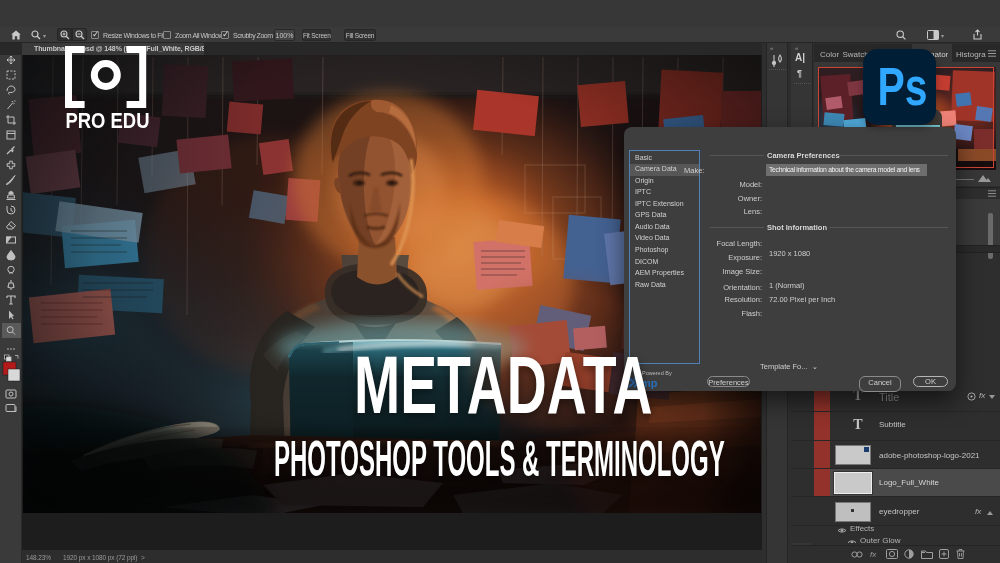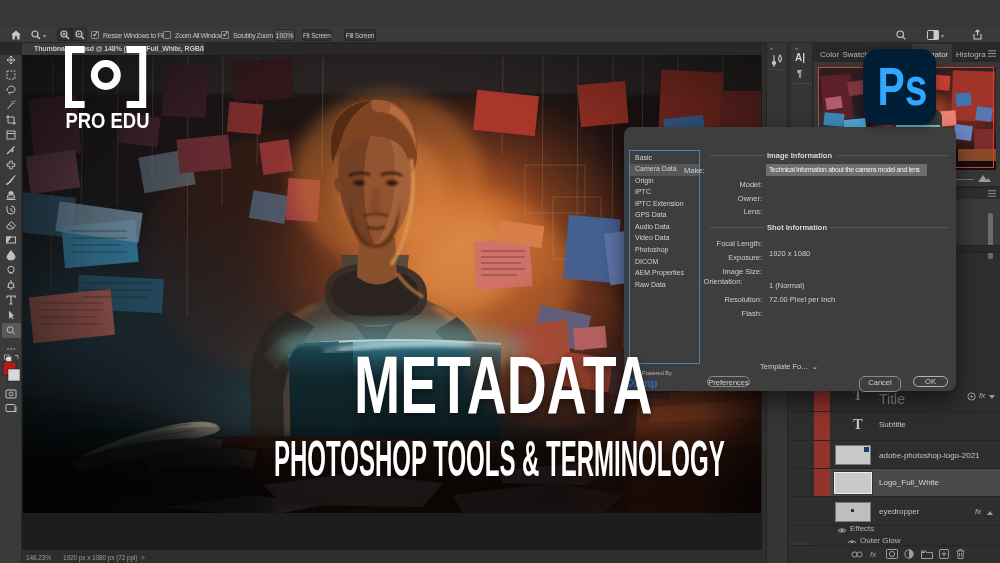--- a/index.html
+++ b/index.html
@@ -520,21 +520,21 @@
 
     <div class="abs" style="left:23px;top:0px;width:16px;height:113px;background:#93322a;"></div>
 
     <div class="abs" style="left:0;top:28px;width:209px;border-top:1px solid #262626;"></div>
     <div class="abs" style="left:0;top:57px;width:209px;border-top:1px solid #262626;"></div>
     <div class="abs" style="left:0;top:85px;width:209px;border-top:1px solid #262626;"></div>
     <div class="abs" style="left:0;top:113px;width:209px;border-top:1px solid #262626;"></div>
     <div class="abs" style="left:0;top:142px;width:209px;border-top:1px solid #262626;"></div>
 
     <div class="abs" style="left:58px;top:5px;width:18px;height:18px;color:#9a9a9a;font-family:'Liberation Serif',serif;font-size:14px;font-weight:bold;text-align:center;">T</div>
-    <div class="abs" style="left:88px;top:8px;color:#8f8f8f;font-size:14px;">Title</div>
+    <div class="abs" style="left:88px;top:8px;color:#8f8f8f;font-size:11px;">Title</div>
     <svg class="abs" style="left:176px;top:9px;" width="9" height="9" viewBox="0 0 9 9">
         <circle cx="4.5" cy="4.5" r="3.6" fill="none" stroke="#b5b5b5" stroke-width="0.9"></circle>
         <circle cx="4.5" cy="4.5" r="1.1" fill="#b5b5b5"></circle>
       </svg>
     <div class="abs" style="left:188px;top:8px;color:#b5b5b5;font-size:8px;"><i>fx</i></div>
     <svg class="abs" style="left:198px;top:12px;" width="6" height="4" viewBox="0 0 6 4">
         <path d="M0 0 L3 4 L6 0 Z" fill="#999"></path>
       </svg>
 
     <div class="abs" style="left:58px;top:34px;width:18px;height:18px;color:#c5c5c5;font-family:'Liberation Serif',serif;font-size:14px;font-weight:bold;text-align:center;">T</div>
@@ -610,36 +610,36 @@
       <div class="abs" style="left:5px;top:60.3px;color:#d2d2d2;white-space:nowrap;font-size:7px;">GPS Data</div>
       <div class="abs" style="left:5px;top:71.8px;color:#d2d2d2;white-space:nowrap;font-size:7px;">Audio Data</div>
       <div class="abs" style="left:5px;top:83.4px;color:#d2d2d2;white-space:nowrap;font-size:7px;">Video Data</div>
       <div class="abs" style="left:5px;top:94.9px;color:#d2d2d2;white-space:nowrap;font-size:7px;">Photoshop</div>
       <div class="abs" style="left:5px;top:106.5px;color:#d2d2d2;white-space:nowrap;font-size:7px;">DICOM</div>
       <div class="abs" style="left:5px;top:118px;color:#d2d2d2;white-space:nowrap;font-size:7px;">AEM Properties</div>
       <div class="abs" style="left:5px;top:129.6px;color:#d2d2d2;white-space:nowrap;font-size:7px;">Raw Data</div>
     </div>
 
     <div class="abs" style="left:86px;top:28px;width:54px;border-top:1px solid #565656;"></div>
-    <div class="abs" style="left:143px;top:24px;font-weight:bold;color:#d8d8d8;">Image Information</div>
+    <div class="abs" style="left:143px;top:24px;font-weight:bold;color:#d8d8d8;">Camera Preferences</div>
     <div class="abs" style="left:213px;top:28px;width:111px;border-top:1px solid #565656;"></div>
     <div class="abs" style="left:60px;top:39px;width:78px;text-align:left;">Make:</div>
     <div class="abs" style="left:142px;top:36.5px;width:161px;height:12px;background:#6e6e6e;color:#f2f2f2;line-height:12px;padding-left:3px;white-space:nowrap;font-size:6.8px;letter-spacing:-0.3px;overflow:hidden;">Technical information about the camera model and lens</div>
     <div class="abs" style="left:60px;top:53px;width:78px;text-align:right;">Model:</div>
     <div class="abs" style="left:60px;top:67px;width:78px;text-align:right;">Owner:</div>
     <div class="abs" style="left:60px;top:80px;width:78px;text-align:right;">Lens:</div>
 
     <div class="abs" style="left:86px;top:100px;width:54px;border-top:1px solid #565656;"></div>
     <div class="abs" style="left:143px;top:96px;font-weight:bold;color:#d8d8d8;">Shot Information</div>
     <div class="abs" style="left:205px;top:100px;width:119px;border-top:1px solid #565656;"></div>
     <div class="abs" style="left:60px;top:112px;width:78px;text-align:right;">Focal Length:</div>
     <div class="abs" style="left:60px;top:126px;width:78px;text-align:right;">Exposure:</div>
     <div class="abs" style="left:60px;top:140px;width:78px;text-align:right;">Image Size:</div>
     <div class="abs" style="left:145px;top:122px;">1920 x 1080</div>
-    <div class="abs" style="left:60px;top:150px;width:78px;text-align:center;">Orientation:</div>
+    <div class="abs" style="left:60px;top:156px;width:78px;text-align:right;">Orientation:</div>
     <div class="abs" style="left:145px;top:154px;">1 (Normal)</div>
     <div class="abs" style="left:60px;top:168px;width:78px;text-align:right;">Resolution:</div>
     <div class="abs" style="left:145px;top:168px;">72.00 Pixel per Inch</div>
     <div class="abs" style="left:60px;top:182px;width:78px;text-align:right;">Flash:</div>
 
     <div class="abs" style="left:18px;top:243px;font-size:5.5px;color:#bbb;">Powered By</div>
     <svg class="abs" style="left:4px;top:249px;" width="40" height="13" viewBox="0 0 40 13">
       <path d="M1 2 L6 6.5 L1 11" fill="none" stroke="#2a6fbb" stroke-width="2"></path>
       <path d="M6 2 L11 6.5 L6 11" fill="none" stroke="#2a6fbb" stroke-width="2"></path>
       <text x="13" y="11" font-size="11" font-weight="bold" fill="#2a6fbb" font-family="Liberation Sans">mp</text>

